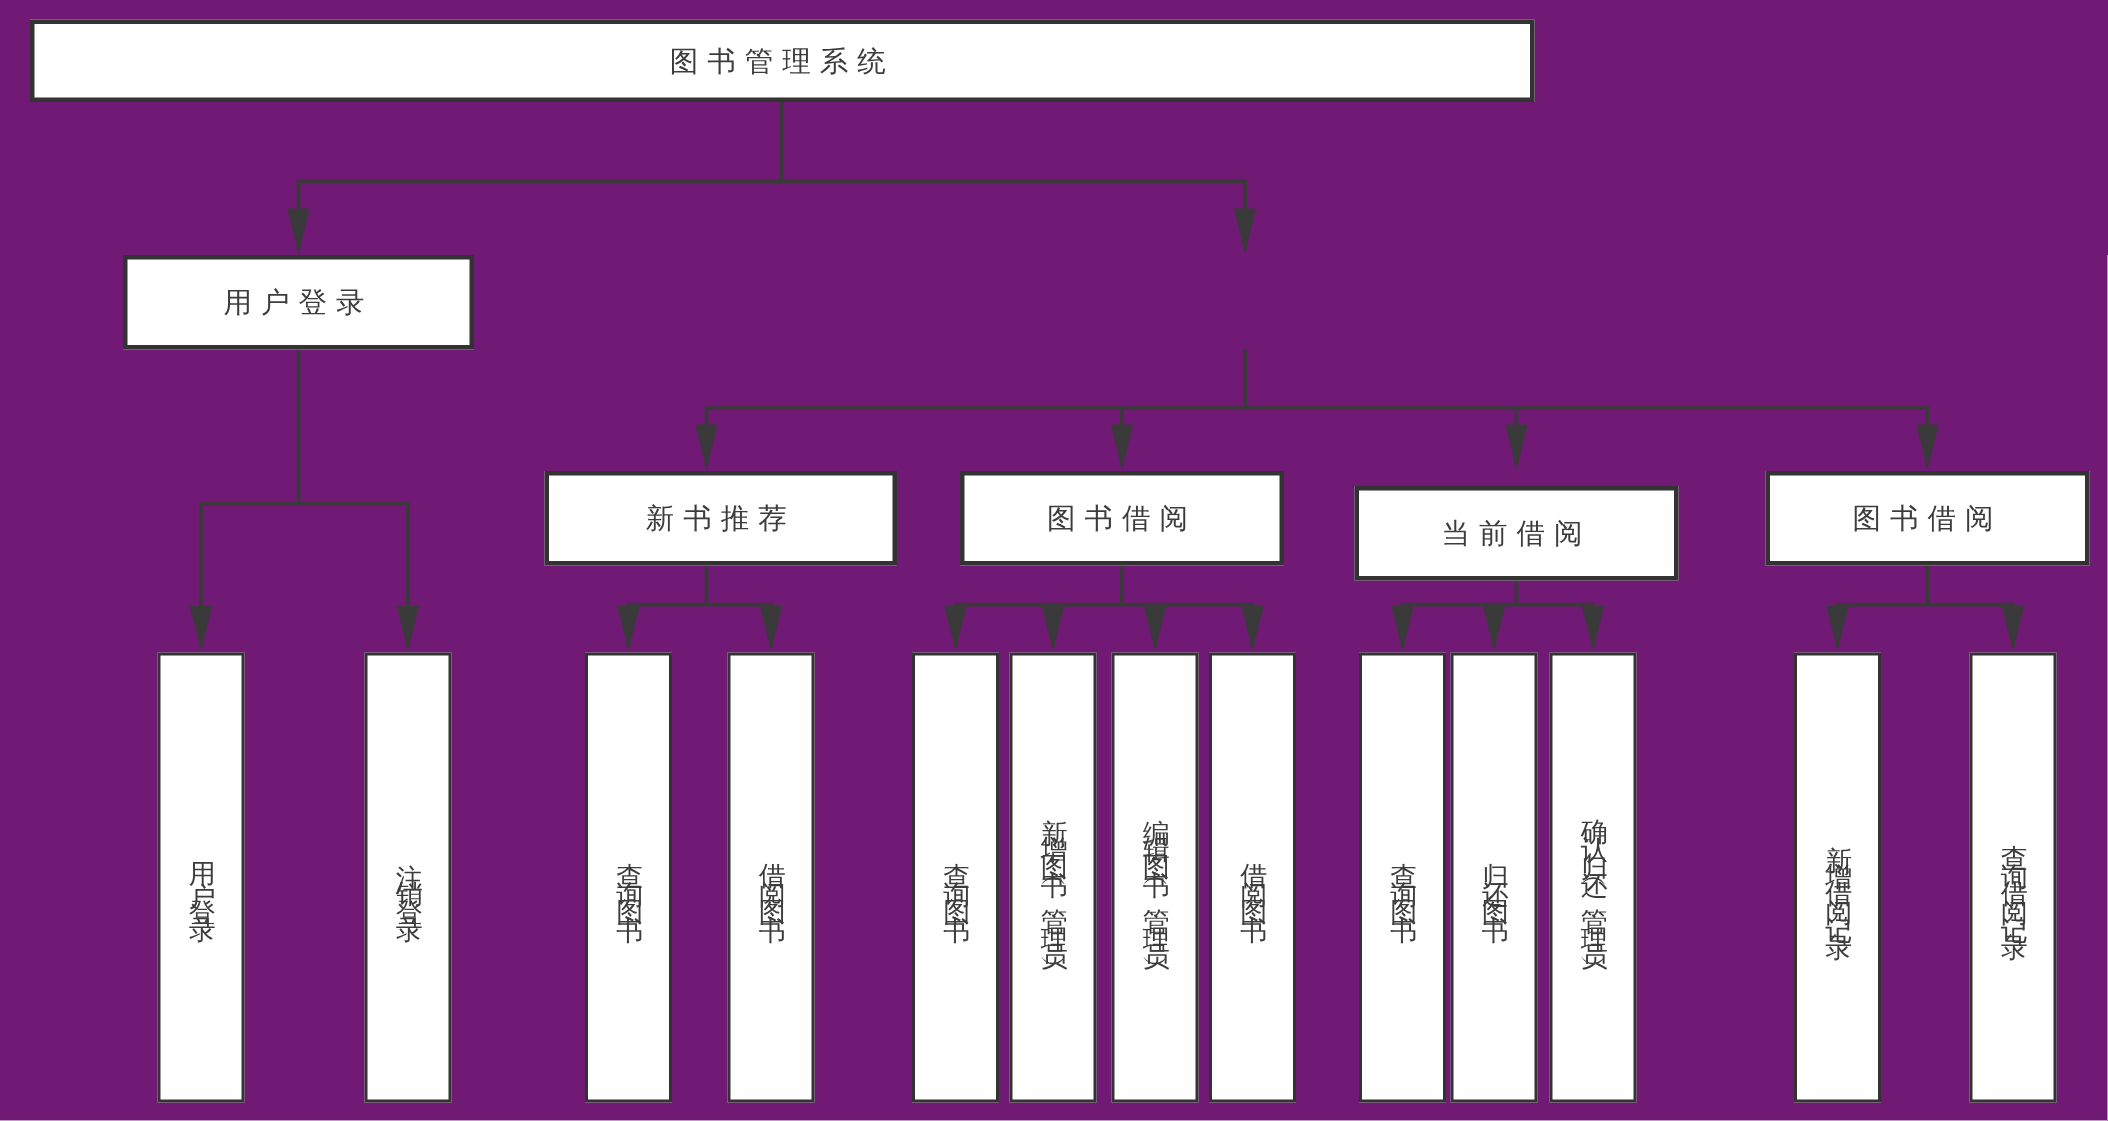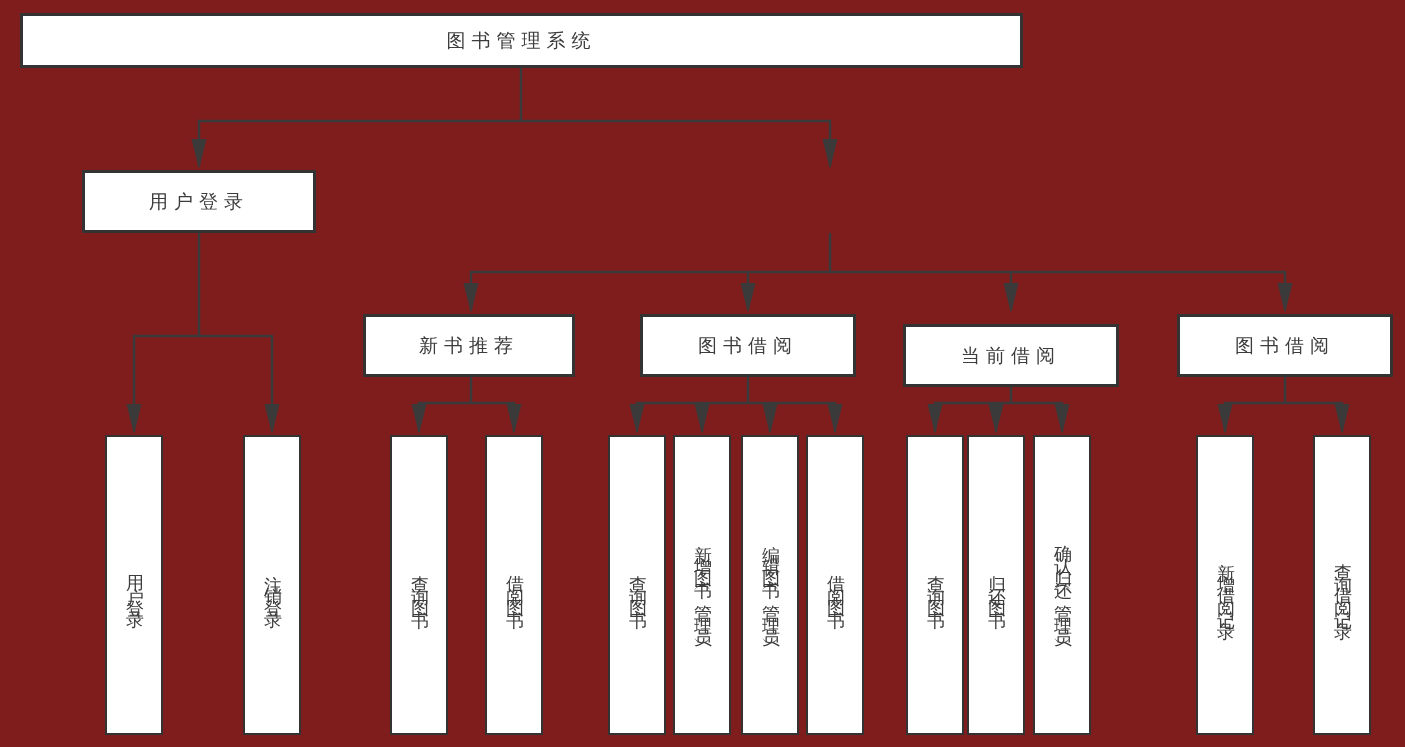--- a/index.html
+++ b/index.html
@@ -1,19 +1,19 @@
 <!DOCTYPE html>
 <html><head>
 <meta charset="utf-8">
 <style>
   html,body{margin:0;padding:0;background:#fff;}
   #canvas{
     position:relative;
     width:1405px;height:747px;
-    background:#7f1d1d;
+    background:#701a75;
     font-family:Liberation Serif, serif;
     overflow:hidden;
   }
   #connectors{position:absolute;left:0;top:0;z-index:1;}
   .box{
     position:absolute;
     background:#ffffff;
     box-sizing:border-box;
     display:flex;align-items:center;justify-content:center;
     color:#3c3c3c;
@@ -105,21 +105,21 @@
       <use href="#arr" transform="translate(1062,434)"></use>
       <use href="#arr" transform="translate(1225,434)"></use>
       <use href="#arr" transform="translate(1342,434)"></use>
     </g>
   </svg>
 
   <div class="box h-box root-box" style="left:20px;top:13px;width:1003px;height:55px;">图书管理系统</div>
 
   <div class="box h-box" style="left:82px;top:170px;width:234px;height:63px;">用户登录</div>
 
-  <div class="box h-box" style="left:363px;top:314px;width:212px;height:63px;">新书推荐</div>
+  <div class="box h-box" style="left:363px;top:314px;width:235px;height:63px;">新书推荐</div>
   <div class="box h-box" style="left:640px;top:314px;width:216px;height:63px;">图书借阅</div>
   <div class="box h-box" style="left:903px;top:324px;width:216px;height:63px;">当前借阅</div>
   <div class="box h-box" style="left:1177px;top:314px;width:216px;height:63px;">图书借阅</div>
 
   <div class="box v-box" style="left:105px;top:435px;width:58px;height:300px;">
     <span class="v-label">用户登录</span>
   </div>
   <div class="box v-box" style="left:243px;top:435px;width:58px;height:300px;">
     <span class="v-label">注销登录</span>
   </div>

